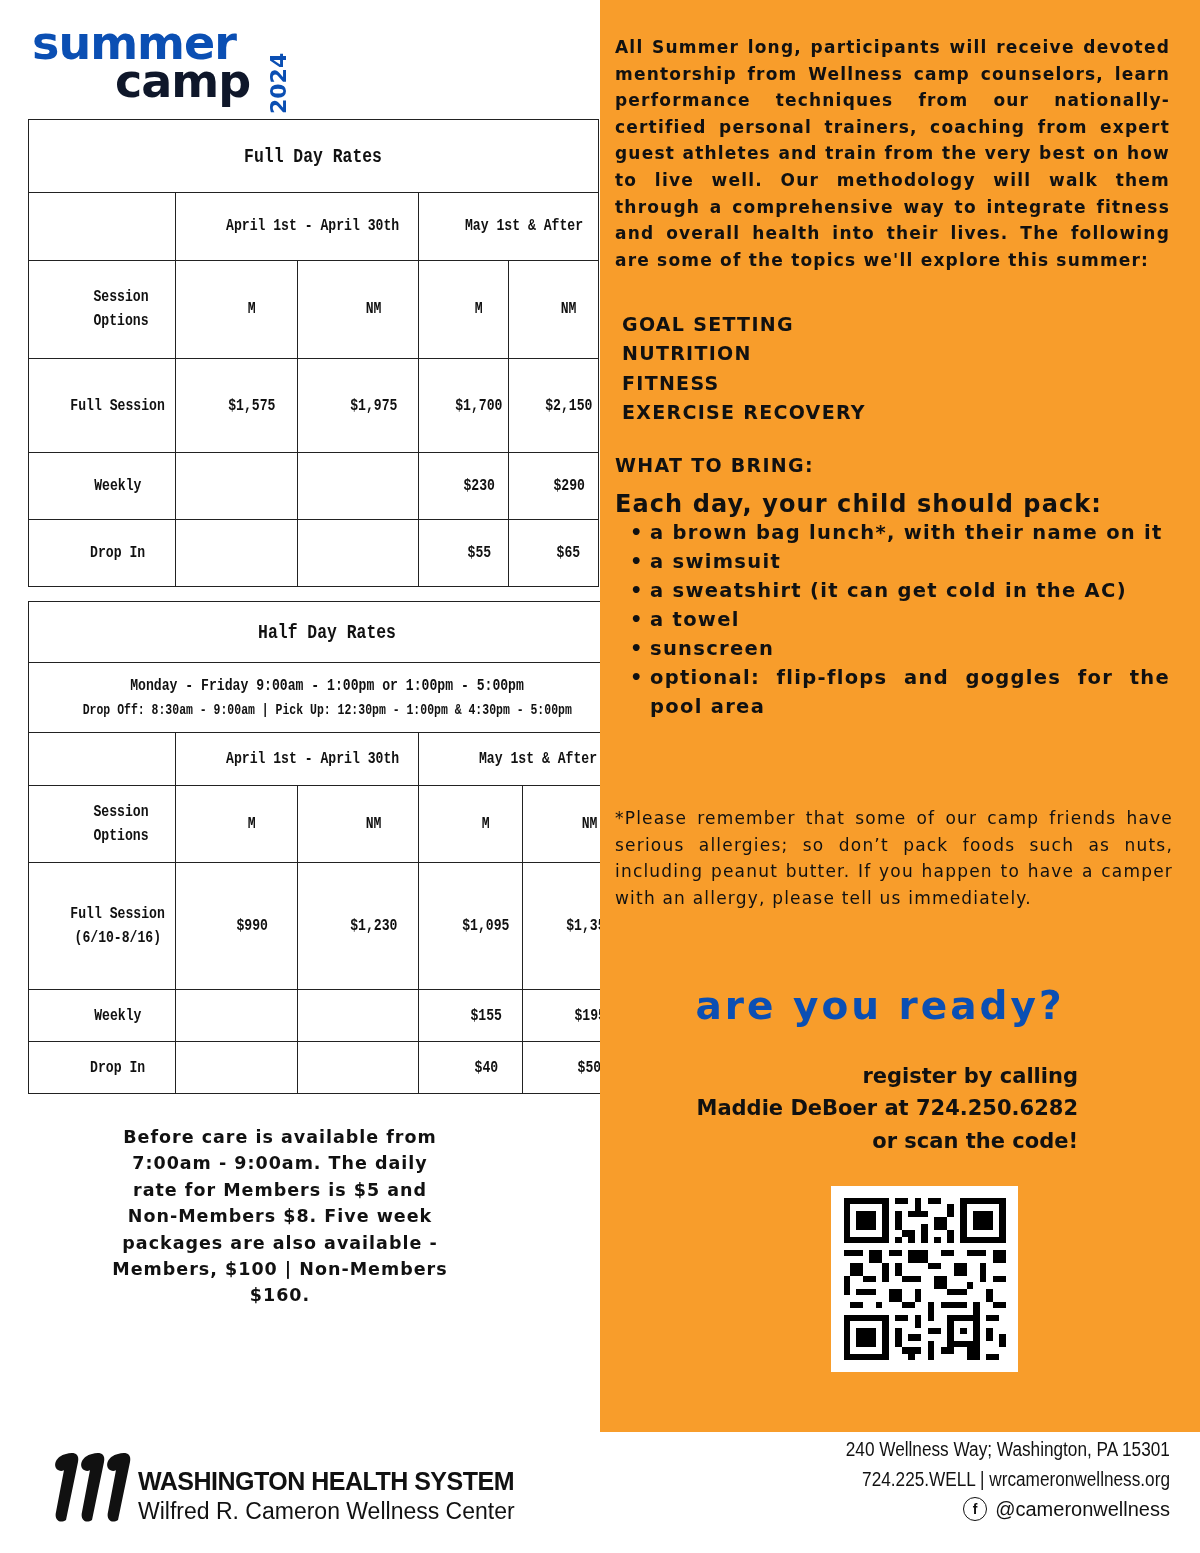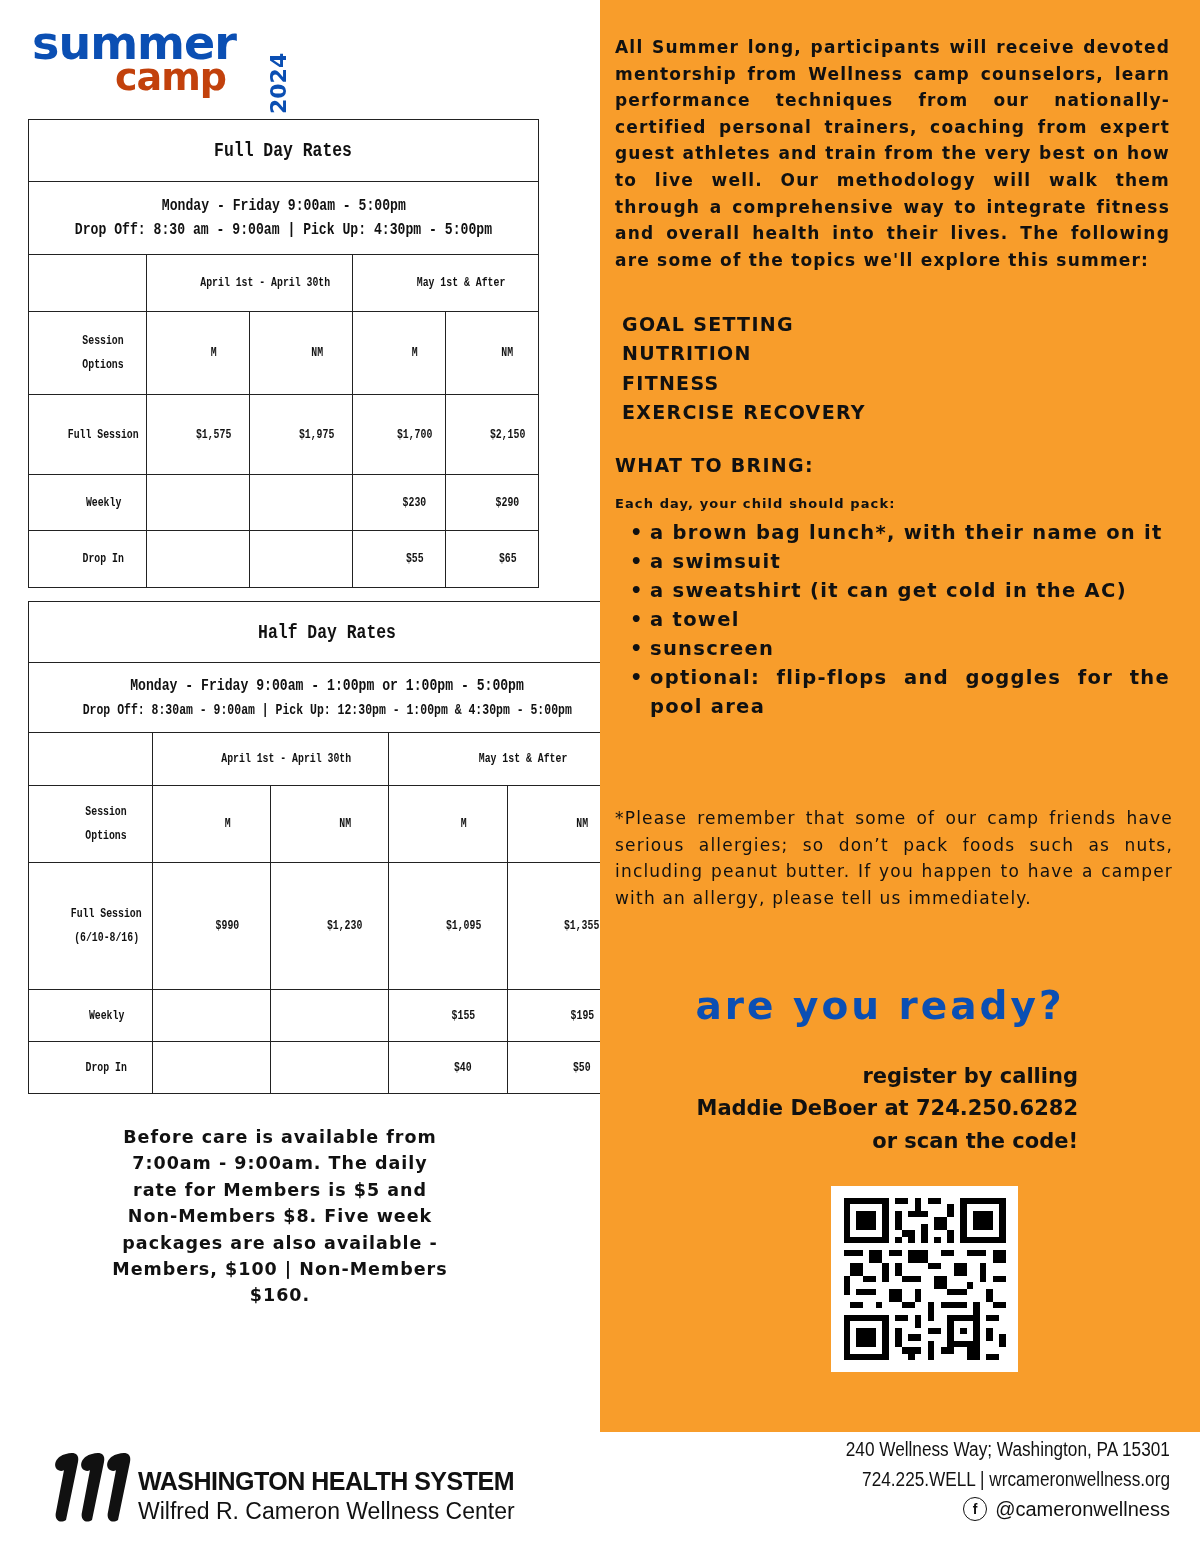--- a/index.html
+++ b/index.html
@@ -2,44 +2,44 @@
 <html><head>
 <meta charset="utf-8">
 <style>
   * { box-sizing: border-box; margin: 0; padding: 0; }
   html, body { width: 1200px; height: 1553px; background: #ffffff; overflow: hidden; }
   body { position: relative; font-family: "DejaVu Sans", sans-serif; color: #111; }
 
   
   .logo { position: absolute; left: 32px; top: 26px; width: 270px; height: 86px; }
   .logo-summer { position: absolute; left: 0; top: -6px; font-family: "DejaVu Sans", sans-serif; font-weight: bold; font-size: 46px; color: #0b4fb3; letter-spacing: -1px; line-height: 1; }
-  .logo-camp { position: absolute; left: 83px; top: 32px; font-family: "DejaVu Sans", sans-serif; font-weight: bold; font-size: 38px; color: #c2410c; letter-spacing: -1px; line-height: 1; }
+  .logo-camp { position: absolute; left: 83px; top: 32px; font-family: "DejaVu Sans", sans-serif; font-weight: bold; font-size: 46px; color: #0f172a; letter-spacing: -1px; line-height: 1; }
   .logo-year { position: absolute; left: 214px; top: 40px; transform: rotate(-90deg); transform-origin: left top; font-family: "DejaVu Sans", sans-serif; font-weight: bold; font-size: 22px; color: #0b4fb3; line-height: 1; display: block; width: 80px; }
 
   
   .rate-table { position: absolute; left: 28px; width: 478px; border-collapse: collapse; font-family: Liberation Mono, monospace; font-weight: bold; color: #111; margin-top: 7px; }
   .rate-table td { border: 1.5px solid #222; text-align: center; vertical-align: middle; }
   .rate-table .title { font-size: 20px; transform: scaleX(0.82); display: inline-block; }
   .rate-table .sched { font-size: 16px; line-height: 24px; }
   .rate-table .sched span { display: inline-block; transform: scaleX(0.82); white-space: nowrap; }
   .rate-table .sched-small { font-size: 14px; }
   .cond { display: inline-block; transform: scaleX(0.82); white-space: nowrap; }
-  .cell { font-size: 12px; line-height: 24px; padding-left: 31px; }
+  .cell { font-size: 16px; line-height: 24px; padding-left: 31px; }
   #full-table { top: 112px; height: 468px; }
   #half-table { top: 594px; height: 492px; }
 
   
   .before-care { position: absolute; left: 110px; top: 1124px; width: 340px; text-align: center; font-family: "DejaVu Sans", sans-serif; font-weight: bold; font-size: 17.5px; line-height: 26.4px; letter-spacing: 1px; color: #111; }
 
   
   .orange-panel { position: absolute; left: 600px; top: 0; width: 600px; height: 1432px; background: #f89d2b; }
   .intro { position: absolute; left: 615px; top: 34px; width: 555px; font-family: "DejaVu Sans", sans-serif; font-weight: bold; font-size: 17px; line-height: 26.6px; letter-spacing: 1.2px; text-align: justify; text-align-last: left; color: #111; }
   .topics { position: absolute; left: 615px; top: 310px; font-family: "DejaVu Sans", sans-serif; font-weight: bold; font-size: 19px; line-height: 29.3px; letter-spacing: 1.3px; color: #111; margin-left: 7px; }
   .bring-head { position: absolute; left: 615px; top: 452px; font-family: "DejaVu Sans", sans-serif; font-weight: bold; font-size: 19px; letter-spacing: 1.3px; color: #111; line-height: 26px; }
-  .bring-intro { position: absolute; left: 615px; top: 491px; font-family: "DejaVu Sans", sans-serif; font-weight: bold; font-size: 13px; letter-spacing: 1.1px; line-height: 26px; color: #111; }
+  .bring-intro { position: absolute; left: 615px; top: 491px; font-family: "DejaVu Sans", sans-serif; font-weight: bold; font-size: 24px; letter-spacing: 1.1px; line-height: 26px; color: #111; }
   .bring-list { position: absolute; left: 630px; top: 518px; width: 540px; list-style: none; font-family: "DejaVu Sans", sans-serif; font-weight: bold; font-size: 19.5px; line-height: 29px; letter-spacing: 1.3px; color: #111; }
   .bring-list li { position: relative; padding-left: 20px; text-align: justify; text-align-last: left; }
   .bring-list li::before { content: "\2022"; position: absolute; left: 0; top: 0; }
   .allergy { position: absolute; left: 615px; top: 805px; width: 558px; font-family: "DejaVu Sans", sans-serif; font-weight: normal; font-size: 17px; line-height: 26.5px; letter-spacing: 1.2px; text-align: justify; text-align-last: left; color: #111; }
   .ready { position: absolute; left: 580px; top: 980px; width: 600px; text-align: center; font-family: "DejaVu Sans", sans-serif; font-weight: bold; font-size: 39px; letter-spacing: 3px; color: #0b4fb3; line-height: 52px; }
   .register { position: absolute; left: 620px; top: 1060px; width: 458px; text-align: right; font-family: "DejaVu Sans", sans-serif; font-weight: bold; font-size: 21px; line-height: 32.3px; color: #111; }
   .qr-box { position: absolute; left: 831px; top: 1186px; width: 187px; height: 186px; background: #ffffff; padding: 12px; }
   .qr-box svg { display: block; width: 163px; height: 162px; }
 
   
@@ -64,26 +64,20 @@
   <colgroup>
       <col style="width:112px">
       <col style="width:112px">
       <col style="width:112px">
       <col style="width:113px">
       <col style="width:113px">
     </colgroup>
   <tbody>
       <tr style="height:62px">
     <td colspan="5"><span class="title">Full Day Rates</span></td>
-  </tr>
-  <tr style="height:73px">
-    <td colspan="5" class="sched">
-      <span>Monday - Friday 9:00am - 5:00pm</span><br>
-      <span>Drop Off: 8:30 am - 9:00am | Pick Up: 4:30pm - 5:00pm</span>
-    </td>
   </tr>
   <tr style="height:57px">
     <td></td>
     <td colspan="2" class="cell"><span class="cond">April 1st - April 30th</span></td>
     <td colspan="2" class="cell"><span class="cond">May 1st &amp; After</span></td>
   </tr>
   <tr style="height:83px">
     <td class="cell"><span class="cond" style="white-space:normal;width:60px">Session Options</span></td>
     <td class="cell"><span class="cond">M</span></td>
     <td class="cell"><span class="cond">NM</span></td>

